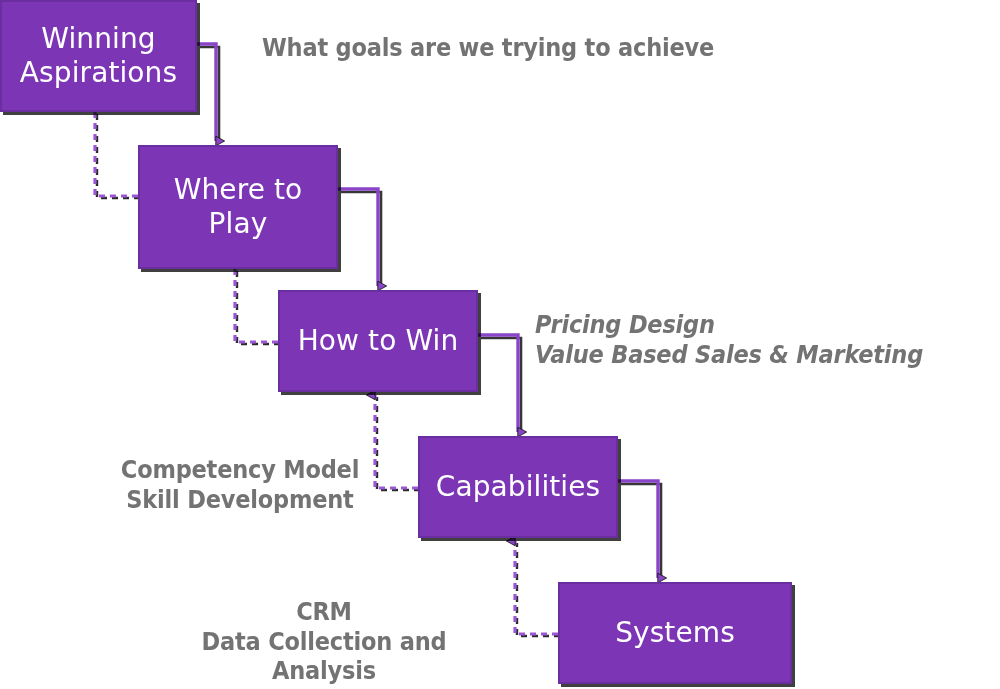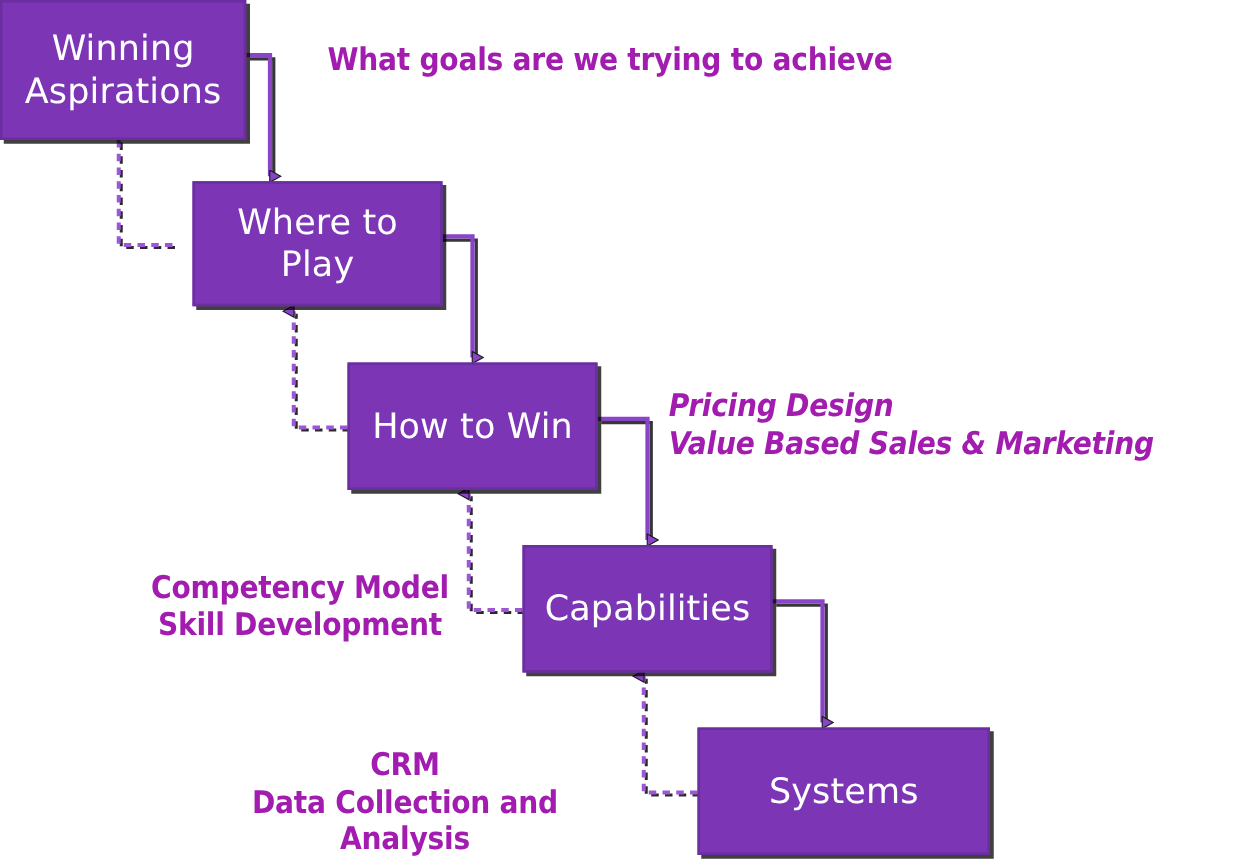--- a/index.html
+++ b/index.html
@@ -27,21 +27,21 @@
     font-size:28px;
     font-weight:400;
     line-height:1.22;
     letter-spacing:0.1px;
     white-space:pre-line;
     z-index:3;
   }
 
   .edge-label{
     position:absolute;
-    color:#a21caf;
+    color:#737373;
     font-family:"DejaVu Sans Condensed","DejaVu Sans", sans-serif;
     font-weight:700;
     font-size:25px;
     line-height:1.18;
     letter-spacing:-0.2px;
     white-space:pre-line;
     z-index:4;
   }
   .edge-label.right{text-align:left;}
   .edge-label.leftal{text-align:center;}
@@ -83,21 +83,21 @@
       <path d="M138,196 L95,196 L95,104"></path>
       <path d="M278,342 L235,342 L235,249"></path>
       <path d="M418,488 L375,488 L375,395"></path>
       <path d="M558,634 L515,634 L515,541"></path>
     </g>
   </svg>
 
   <div class="node" style="left:0px;top:0px;width:197px;height:112px;">Winning
 Aspirations</div>
 
-  <div class="node" style="left:138px;top:145px;width:200px;height:100px;margin-left:16px;">Where to
+  <div class="node" style="left:138px;top:145px;width:200px;height:124px;">Where to
 Play</div>
 
   <div class="node" style="left:418px;top:436px;width:200px;height:102px;">Capabilities</div>
 
   <div class="node" style="left:278px;top:290px;width:200px;height:102px;">How to Win</div>
 
   <div class="node" style="left:558px;top:582px;width:234px;height:102px;">Systems</div>
 
   <div class="edge-label right" style="left:262px;top:33px;">What goals are we trying to achieve</div>
 

